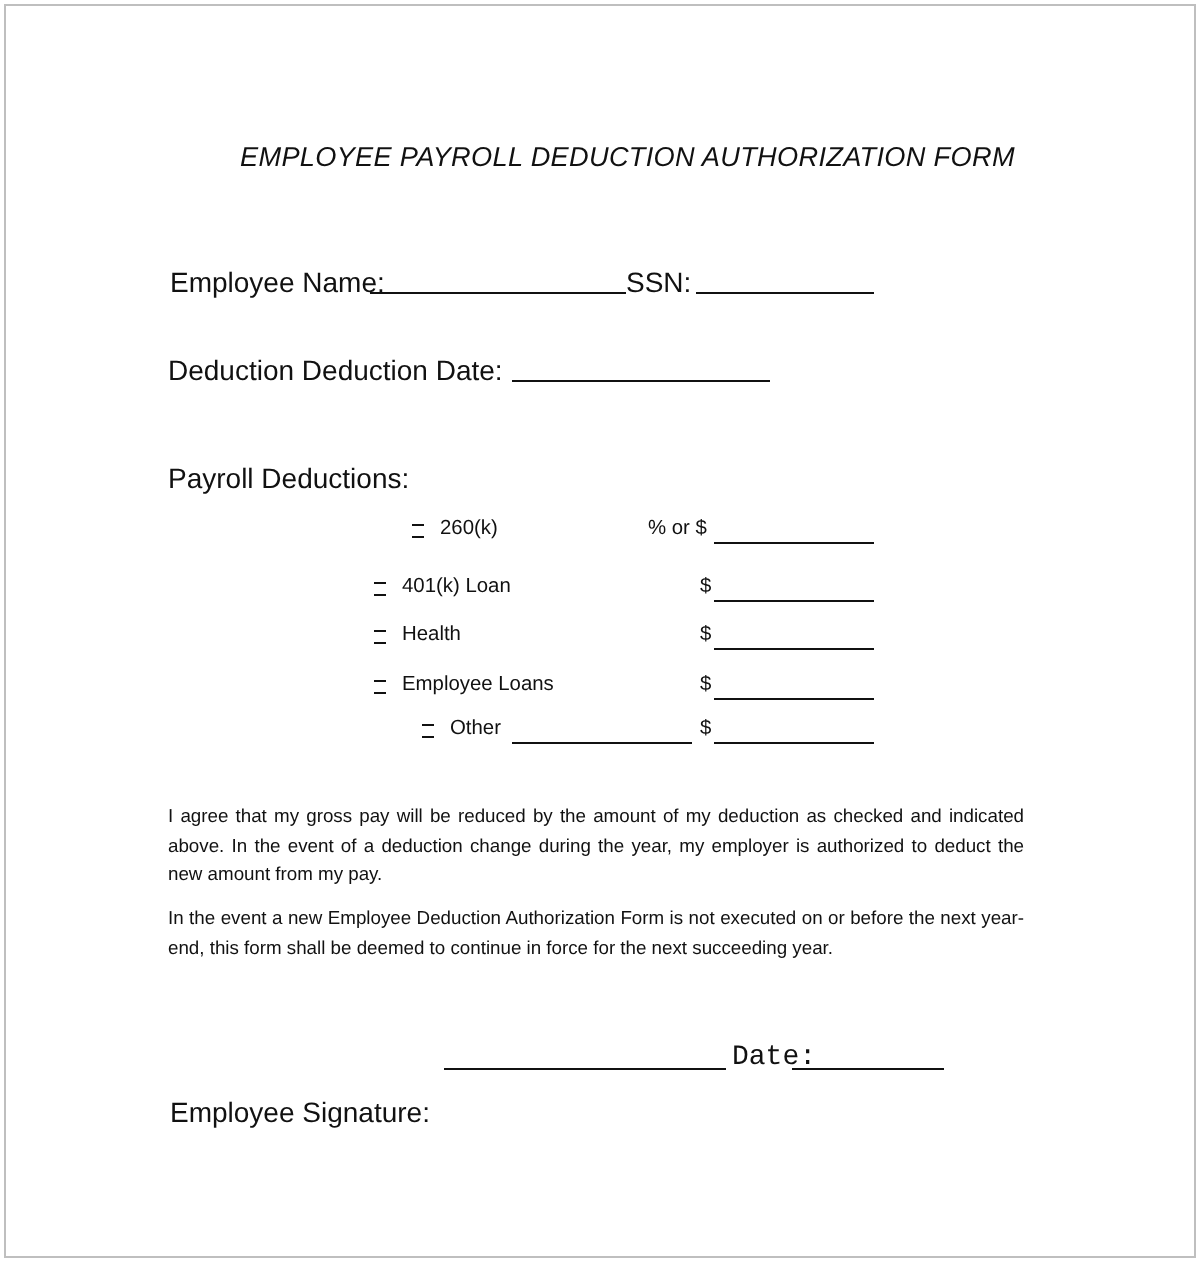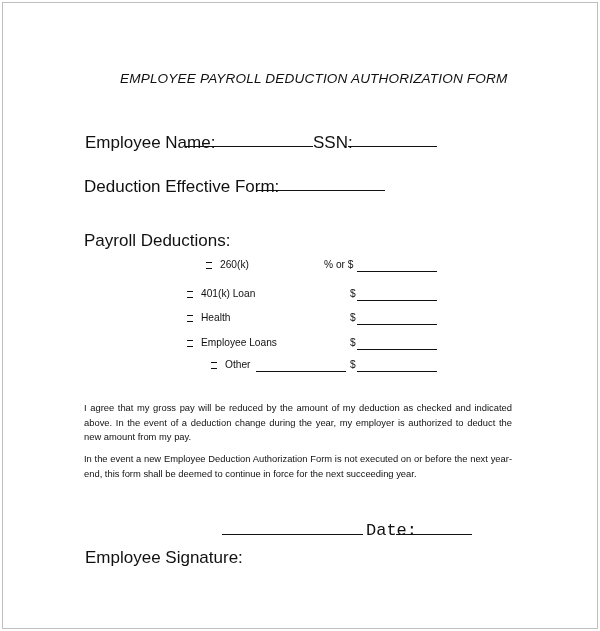--- a/index.html
+++ b/index.html
@@ -48,21 +48,21 @@
     font-size: 13.6px;
     font-style: italic;
     letter-spacing: 0.15px;
     white-space: nowrap;
     color: #111111;
   }
 
   
   .t {
     position: absolute;
-    font-size: 17px;
+    font-size: 14px;
     white-space: nowrap;
     color: #111111;
   }
   .t-sm {
     position: absolute;
     font-size: 10.2px;
     white-space: nowrap;
     color: #111111;
   }
 
@@ -103,21 +103,21 @@
 
   <div class="doc">
 
     <div class="doc-title">EMPLOYEE PAYROLL DEDUCTION AUTHORIZATION FORM</div>
 
     <div class="t" style="left:85px; top:133px;">Employee Name:</div>
     <div class="rule" style="left:185px; top:146px; width:128px;"></div>
     <div class="t" style="left:313px; top:133px;">SSN:</div>
     <div class="rule" style="left:348px; top:146px; width:89px;"></div>
 
-    <div class="t" style="left:84px; top:177px;">Deduction Effective Form:</div>
+    <div class="t" style="left:84px; top:177px;">Deduction Deduction Date:</div>
     <div class="rule" style="left:256px; top:190px; width:129px;"></div>
 
     <div class="t" style="left:84px; top:231px;text-align:center;">Payroll Deductions:</div>
 
     <div class="cb" style="left:206px; top:262px;"></div>
     <div class="t-sm" style="left:220px; top:259px;">260(k)</div>
     <div class="t-sm" style="left:324px; top:259px;">% or $</div>
     <div class="rule" style="left:357px; top:271px; width:80px;"></div>
 
     <div class="cb" style="left:187px; top:291px;"></div>

